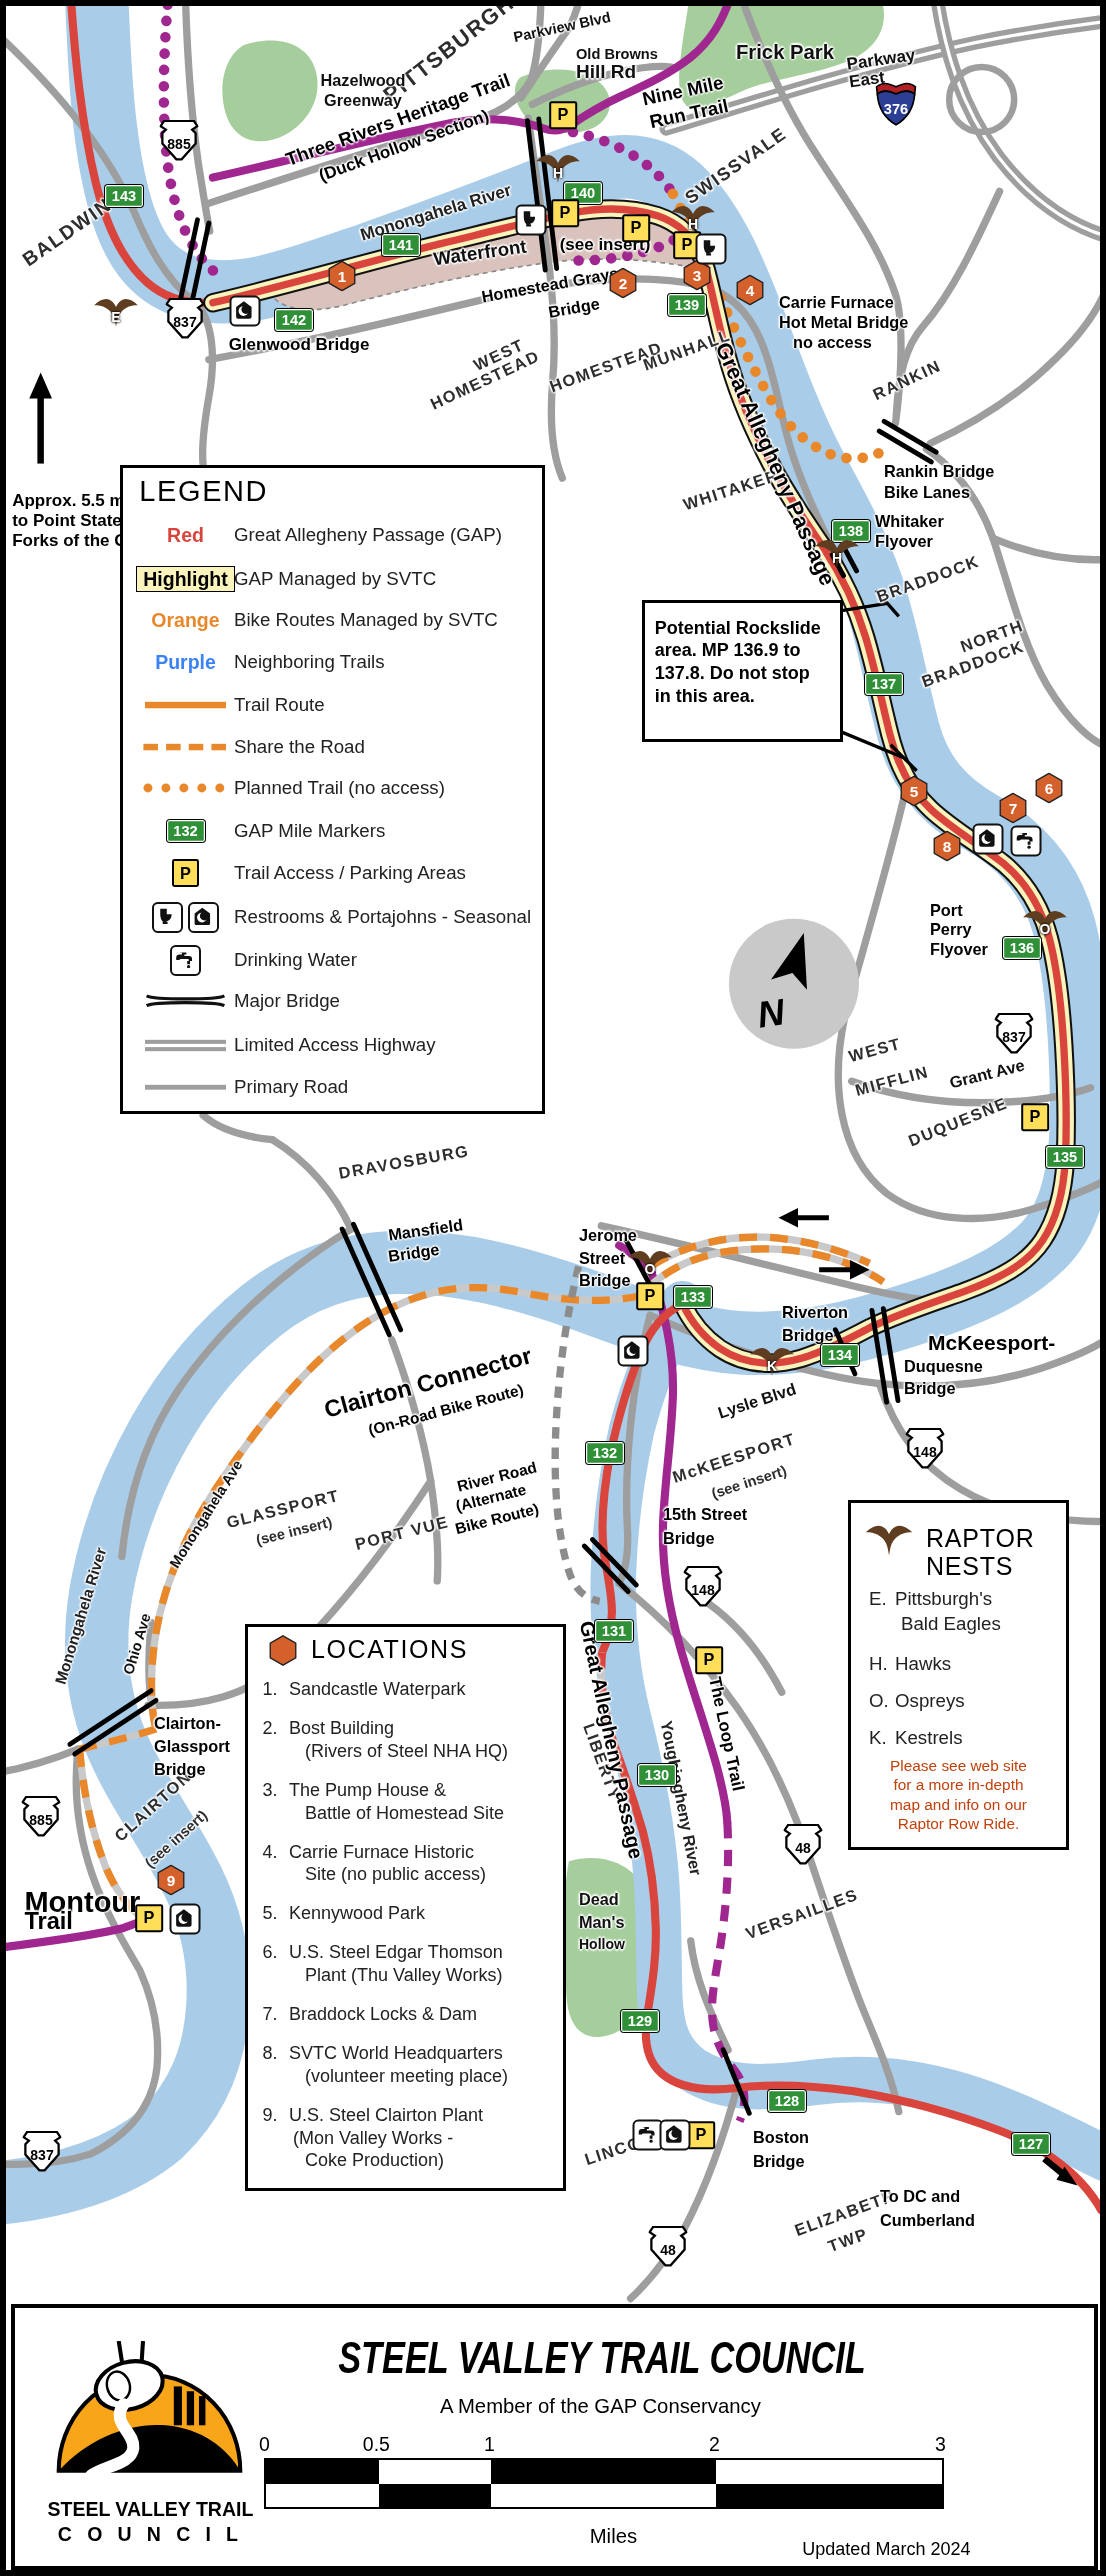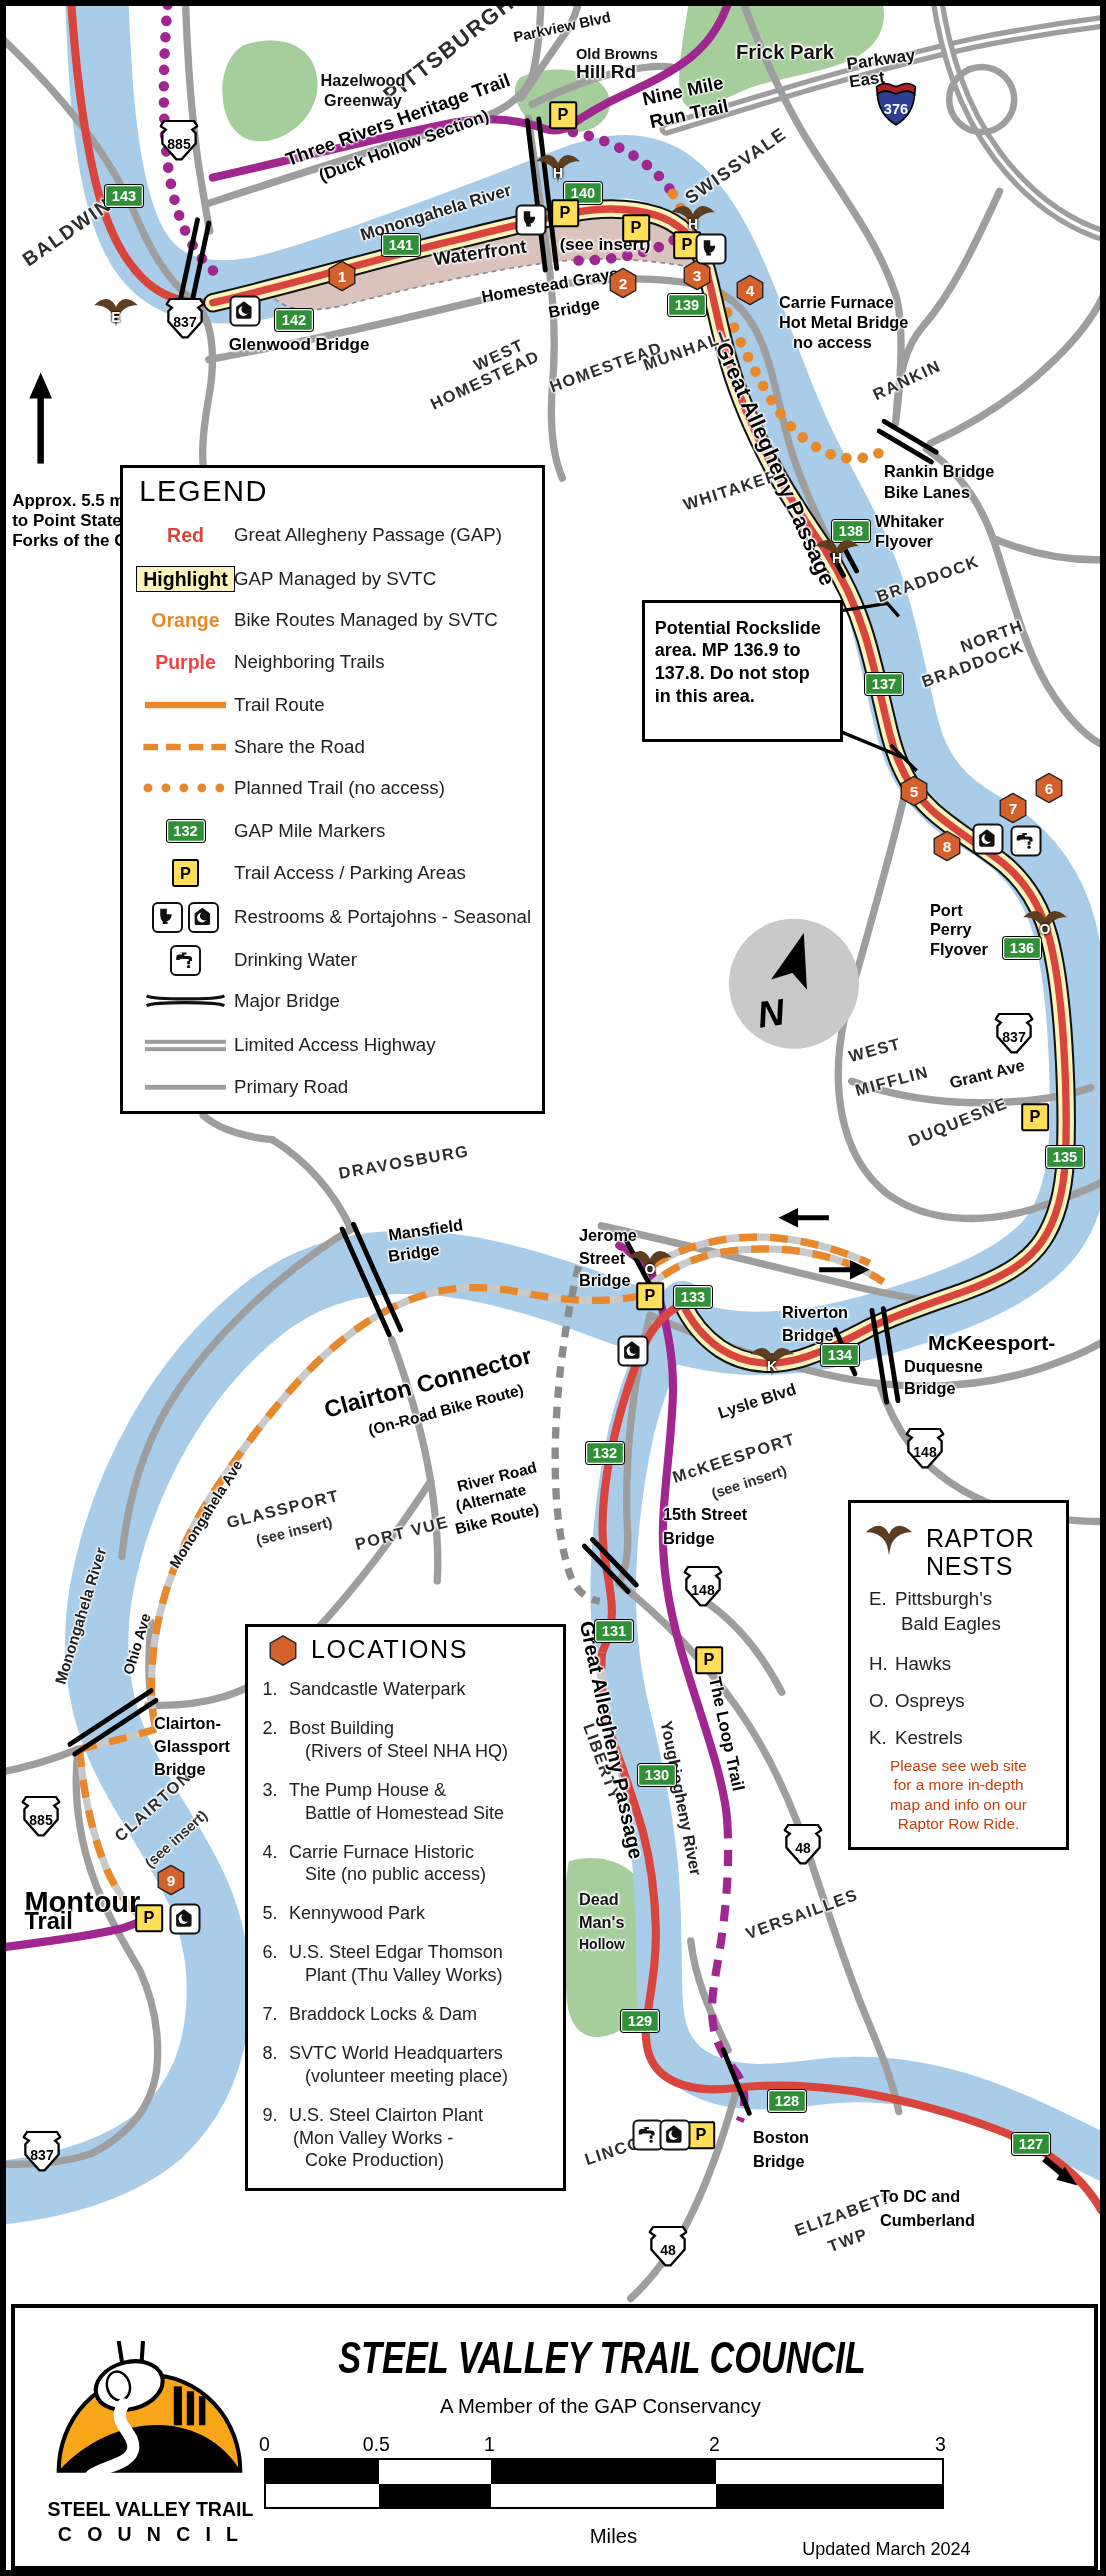--- a/index.html
+++ b/index.html
@@ -607,21 +607,21 @@
             <div class="lg-label">GAP Managed by SVTC</div>
           </div>
           <div class="lg-row" style="top: 134px;">
             <div class="lg-swatch">
               <span class="lg-word" style="color:#E8882B">Orange</span>
             </div>
             <div class="lg-label">Bike Routes Managed by SVTC</div>
           </div>
           <div class="lg-row" style="top: 176px;">
             <div class="lg-swatch">
-              <span class="lg-word" style="color:#ef4444">Purple</span>
+              <span class="lg-word" style="color:#3b82f6">Purple</span>
             </div>
             <div class="lg-label">Neighboring Trails</div>
           </div>
           <div class="lg-row" style="top: 219px;">
             <div class="lg-swatch">
               <svg width="81" height="8.1" viewBox="0 0 100 10">
                 <rect width="100" height="8" y="1" fill="#E8882B"></rect>
               </svg>
             </div>
             <div class="lg-label">Trail Route</div>

